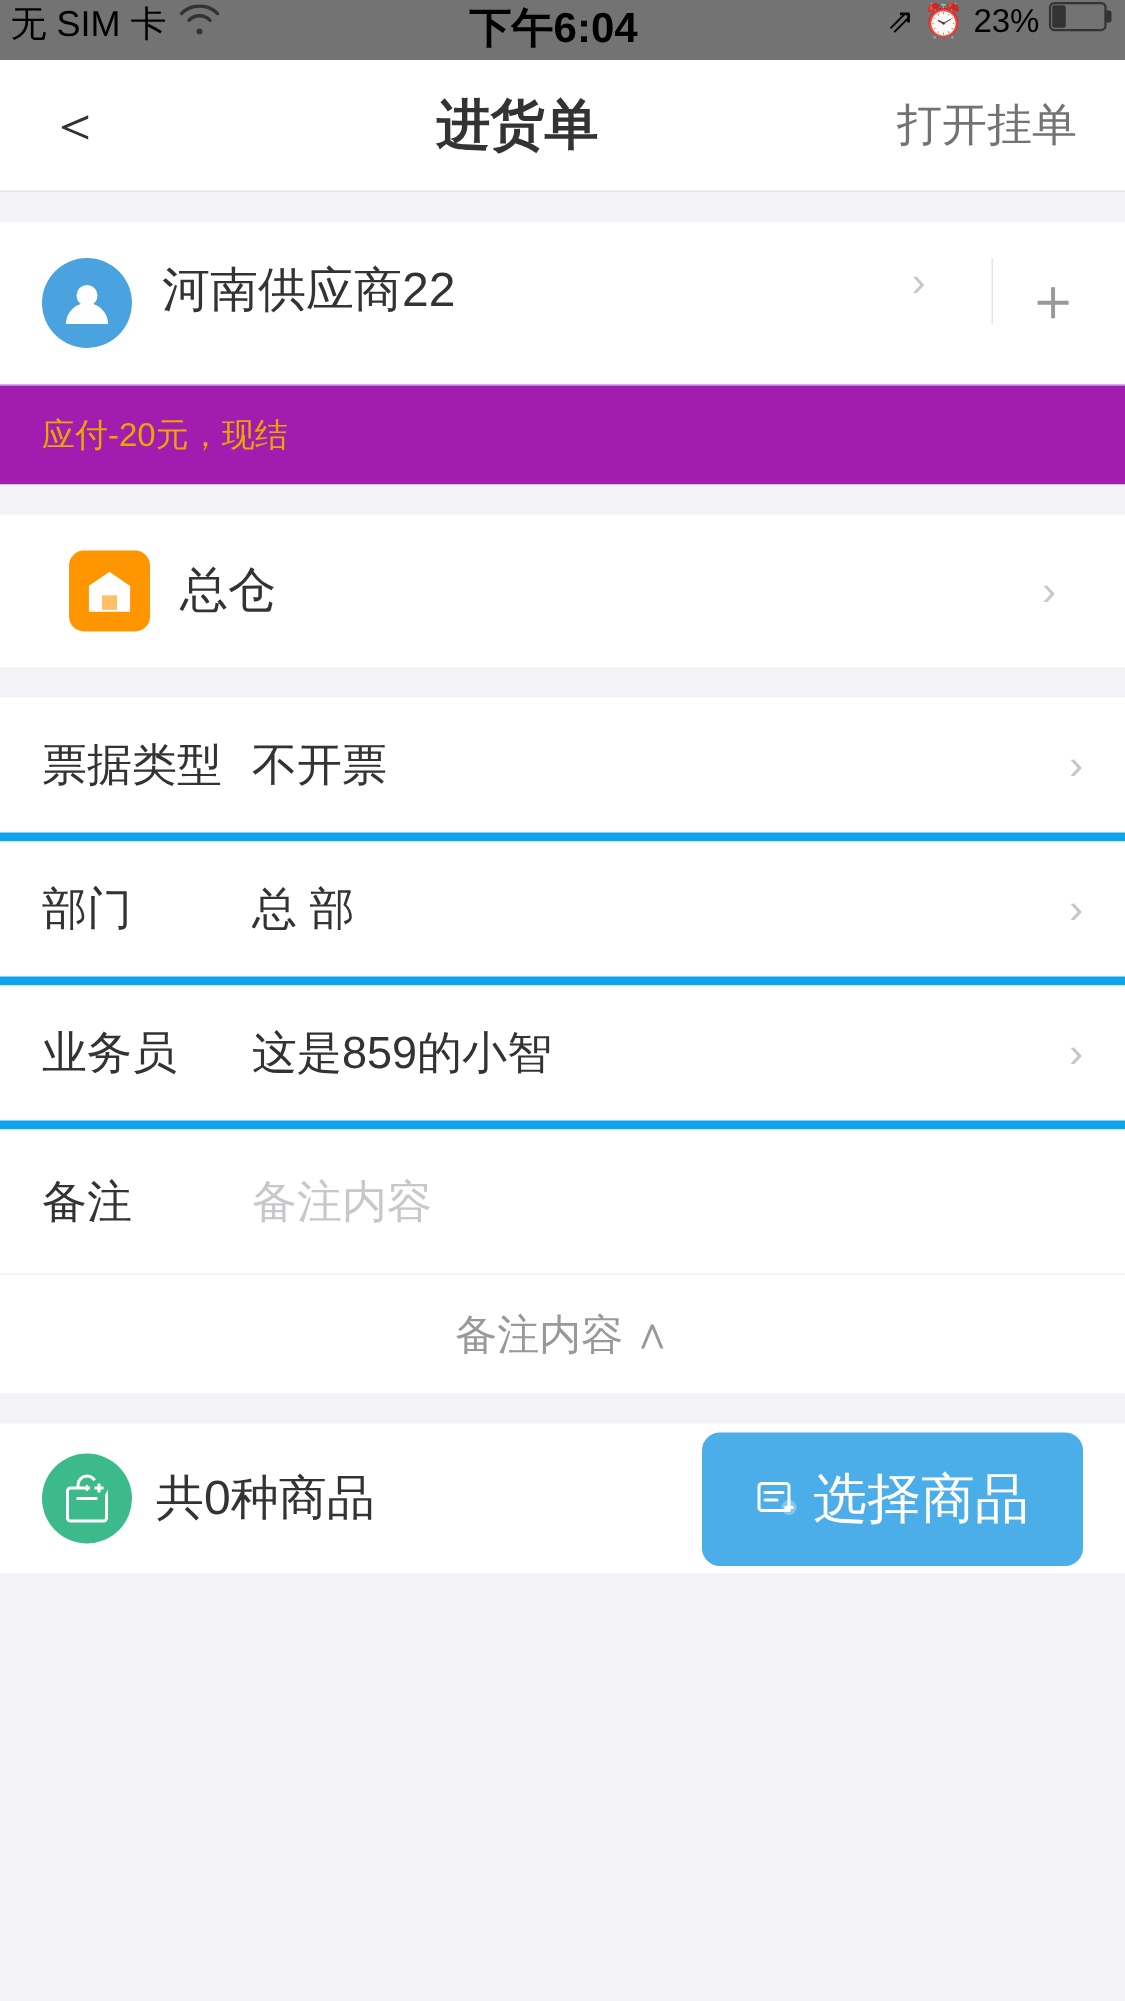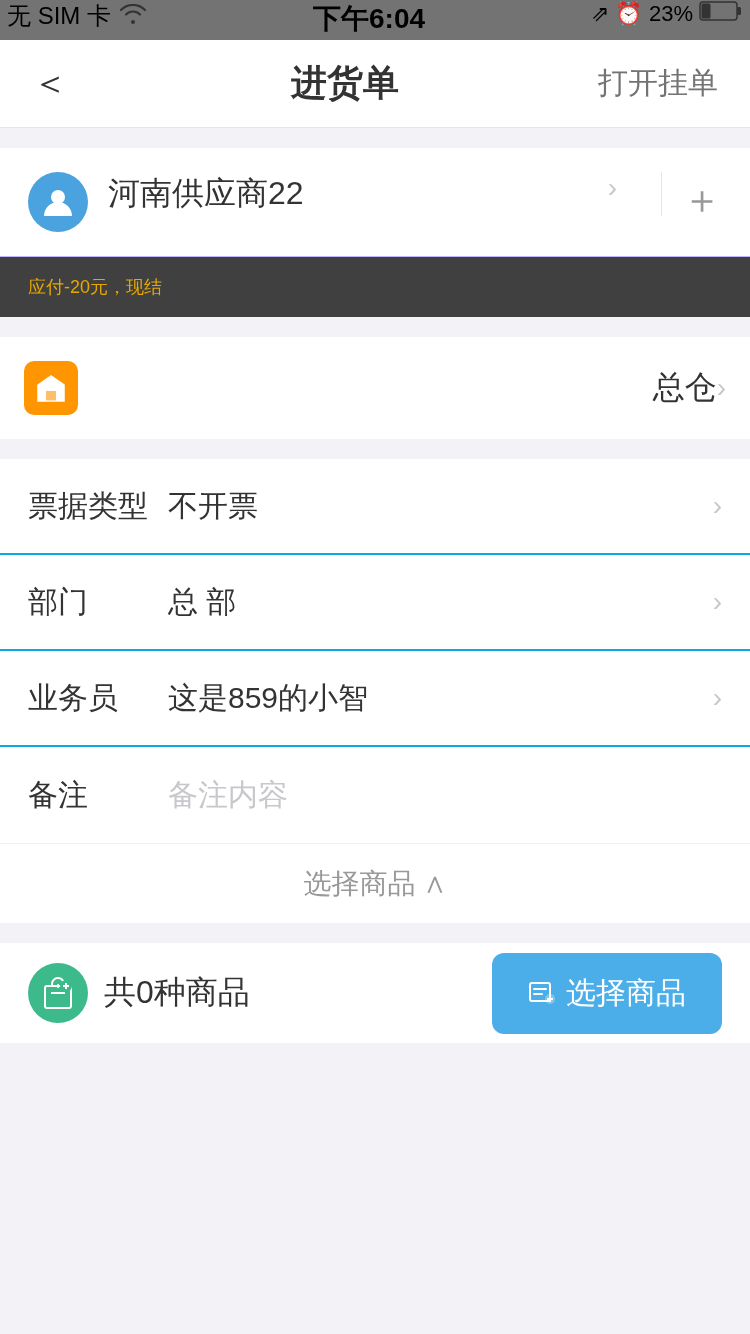--- a/index.html
+++ b/index.html
@@ -102,33 +102,32 @@
     }
     .vertical-divider {
       width: 1px;
       height: 44px;
       background: #e5e5e5;
       margin: 0 20px;
     }
 
     
     .notice-bar {
-      background: #404040;
+      background: #a21caf;
       padding: 18px 28px;
-      font-size: 18px;
+      font-size: 22px;
       color: #e6a800;
     }
 
     
     .warehouse-row {
       display: flex;
       align-items: center;
-      padding: 24px 24px;
-      background: #fff;
-      text-align: right;
+      padding: 24px 46px;
+      background: #fff;
     }
     .warehouse-icon {
       width: 54px;
       height: 54px;
       border-radius: 10px;
       background: #ff9500;
       display: flex;
       align-items: center;
       justify-content: center;
       margin-right: 20px;
@@ -141,21 +140,21 @@
       color: #333;
     }
 
     
     .form-row {
       display: flex;
       align-items: center;
       padding: 0 28px;
       height: 96px;
       background: #fff;
-      border-bottom: 2px solid #0ea5e9;
+      border-bottom: 6px solid #0ea5e9;
     }
     .form-label {
       font-size: 30px;
       color: #333;
       width: 140px;
       flex-shrink: 0;
     }
     .form-value {
       flex: 1;
       font-size: 30px;
@@ -216,21 +215,21 @@
     .product-count-text {
       font-size: 32px;
       color: #333;
     }
     .select-product-btn {
       background: #4baee8;
       color: #fff;
       border: none;
       border-radius: 12px;
       padding: 20px 36px;
-      font-size: 30px;
+      font-size: 36px;
       display: flex;
       align-items: center;
       gap: 10px;
       cursor: pointer;
     }
     .select-product-btn svg { width: 28px; height: 28px; fill: #fff; }
 
     
     .gray-fill {
       flex: 1;
@@ -331,21 +330,21 @@
     <span class="form-value">这是859的小智</span>
     <span class="form-chevron">›</span>
   </div>
 
   <div class="form-row form-row-last">
     <span class="form-label">备注</span>
     <span class="form-placeholder">备注内容</span>
   </div>
 
   <div class="collapse-bar">
-    <span>选择商品 ∧</span>
+    <span>备注内容 ∧</span>
   </div>
 </div>
 
 <div class="section-divider"></div>
 
 <div class="bottom-bar">
   <div class="product-count-left">
     <div class="product-count-icon">
       <svg viewBox="0 0 34 34">
         <rect x="4" y="10" width="26" height="22" rx="2" fill="none" stroke="#fff" stroke-width="2"></rect>

